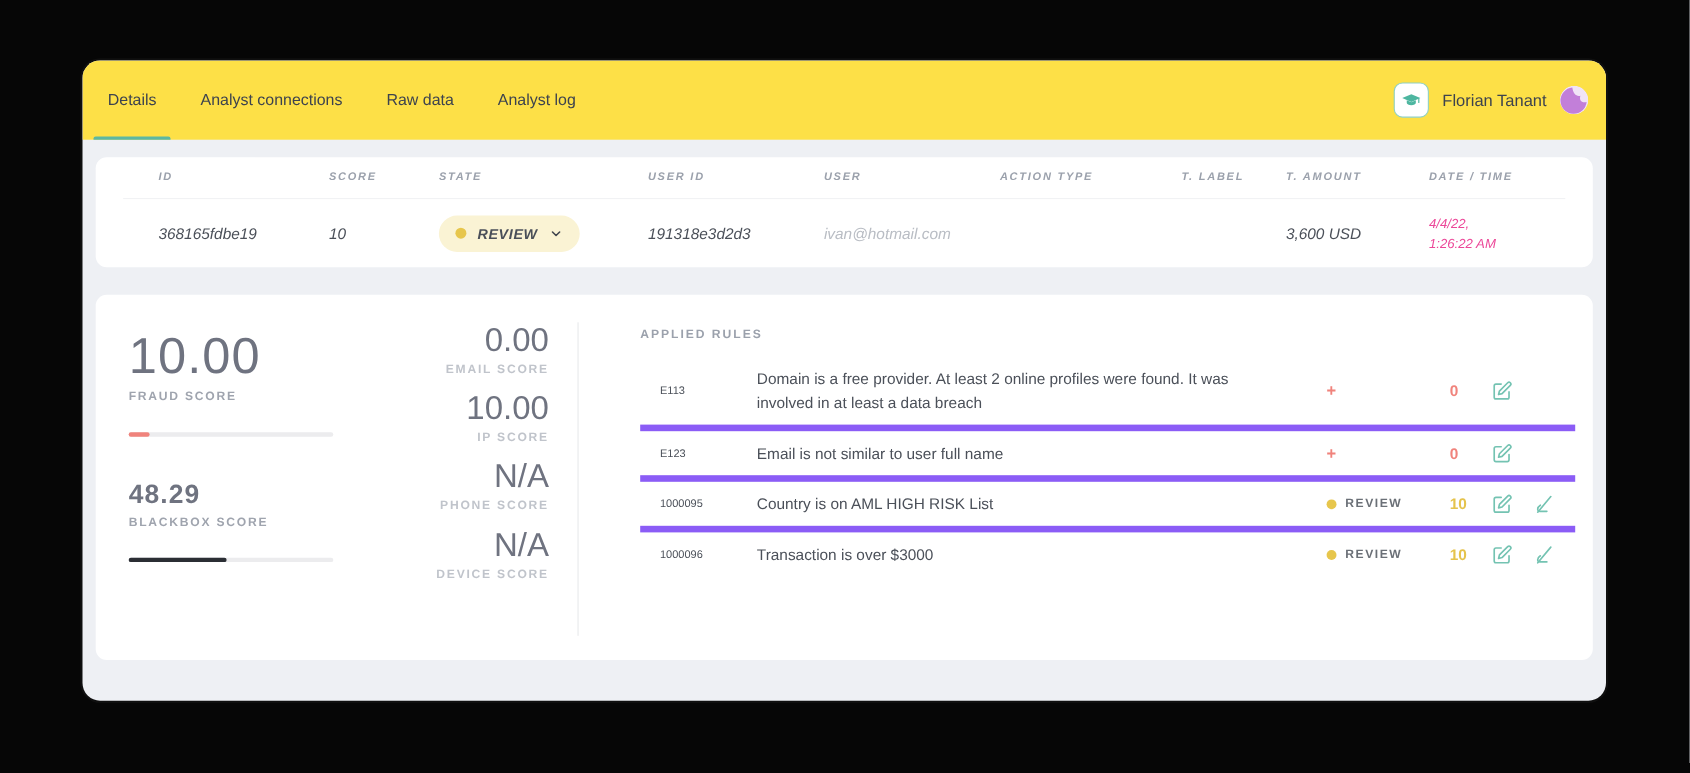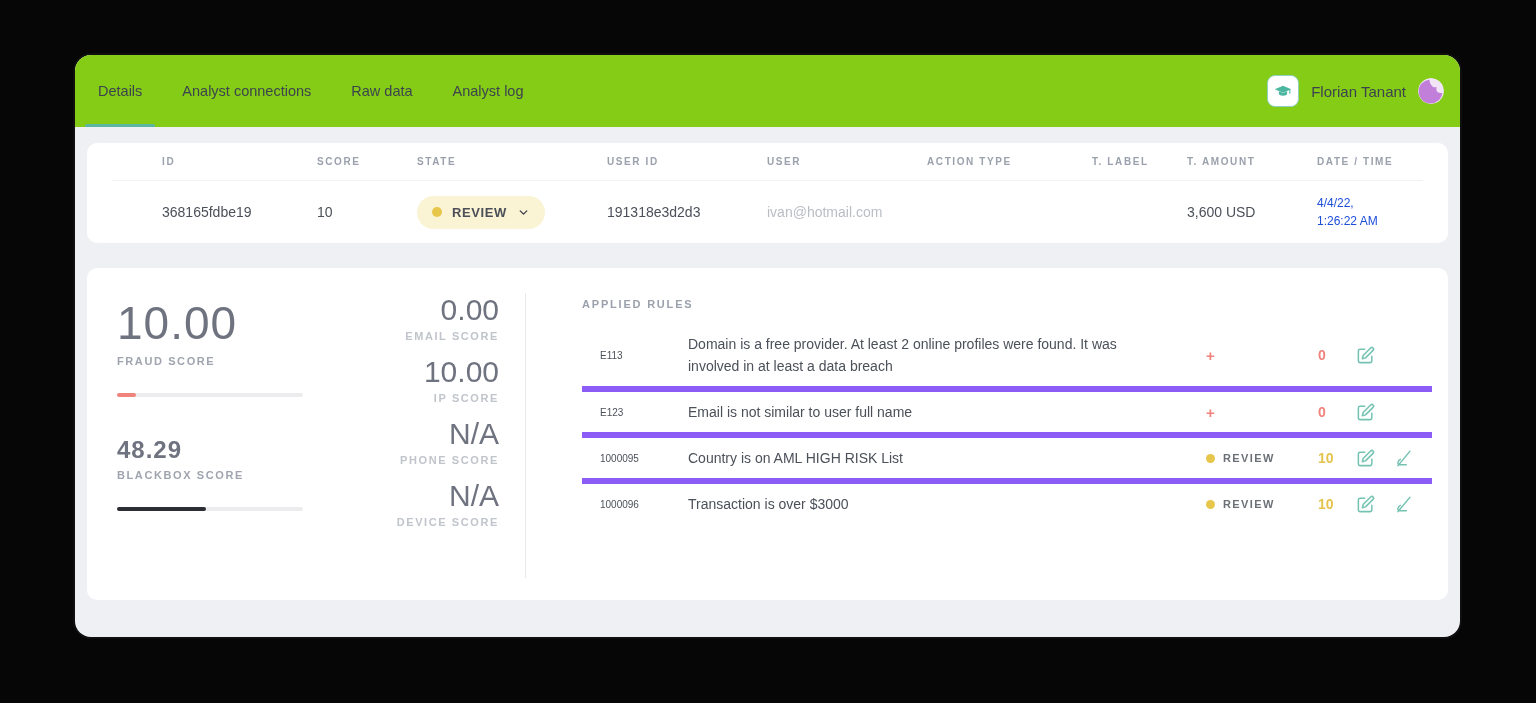--- a/index.html
+++ b/index.html
@@ -10,21 +10,21 @@
     position:relative;
     overflow:hidden;
   }
   .window {
     position:absolute; left:75px; top:55px; width:1385px; height:582px;
     background:#eef0f4; border-radius:16px; overflow:hidden;
     box-shadow:0 0 0 2px rgba(255,255,255,0.04);
   }
   
   .topbar {
-    height:72px; background:#84cc16; display:flex; align-items:center;
+    height:72px; background:#fde047; display:flex; align-items:center;
     padding:0 16px 0 10px; position:relative;
   }
   .tabs { display:flex; align-items:center; height:100%; }
   .tab {
     padding:0 13px; height:100%; display:flex; align-items:center;
     font-size:14.5px; color:#3d434e; cursor:pointer; position:relative;
     margin-right:14px; white-space:nowrap;
   }
   .tab.active::after {
     content:""; position:absolute; left:0; right:0; bottom:0;
@@ -39,37 +39,37 @@
   .user-name { font-size:15px; color:#3d434e; }
   .avatar { width:26px; height:26px; border-radius:50%; overflow:hidden; cursor:pointer; }
   
   .content { padding:16px 12px 0 12px; }
   .card { background:#fff; border-radius:10px; }
   
   .txn-card { height:100px; overflow:hidden; }
   .txn-grid {
     display:grid;
     grid-template-columns:155px 100px 190px 160px 160px 165px 95px 130px 1fr;
-    padding-left:75px; align-items:center;
+    padding-left:57px; align-items:center;font-style:italic;
   }
   .txn-head { height:37px; }
   .txn-head .col {
     font-size:10px; letter-spacing:1.6px; color:#9ba1ac; font-weight:bold;
   }
   .head-sep { height:1px; background:#f1f2f4; margin:0 25px; }
   .txn-row { height:62px; font-size:14px; color:#4b5059; }
   .cell-muted { color:#b9bdc4; }
   .state-pill {
     display:inline-flex; align-items:center; gap:10px;
     background:#faf3d4; border-radius:18px; padding:9px 15px;
     cursor:pointer; justify-self:start;
   }
   .state-dot { width:10px; height:10px; border-radius:50%; background:#e7c64c; }
   .state-text { font-size:13px; color:#4a4f58; letter-spacing:0.6px; font-weight:bold; }
-  .datetime { font-size:12px; color:#1d4ed8; line-height:18px; }
+  .datetime { font-size:12px; color:#ec4899; line-height:18px; }
   
   .detail-card { margin-top:25px; height:332px; position:relative; }
   .score-left { position:absolute; left:30px; top:30px; width:186px; }
   .big-num { font-size:46px; font-weight:300; color:#6f7380; line-height:1.1; letter-spacing:1px; }
   .big-num.second { font-size:24px; margin-top:40px;font-weight:bold; }
   .score-label { font-size:11px; letter-spacing:1.6px; color:#9fa4ae; margin-top:6px; font-weight:bold; }
   .bar-track { width:186px; height:4px; background:#ececee; border-radius:3px; margin-top:26px; }
   .bar-fill { height:4px; border-radius:3px; }
   .bar-fill.fraud { background:#f0837c; }
   .bar-fill.blackbox { background:#2b2e34; }

